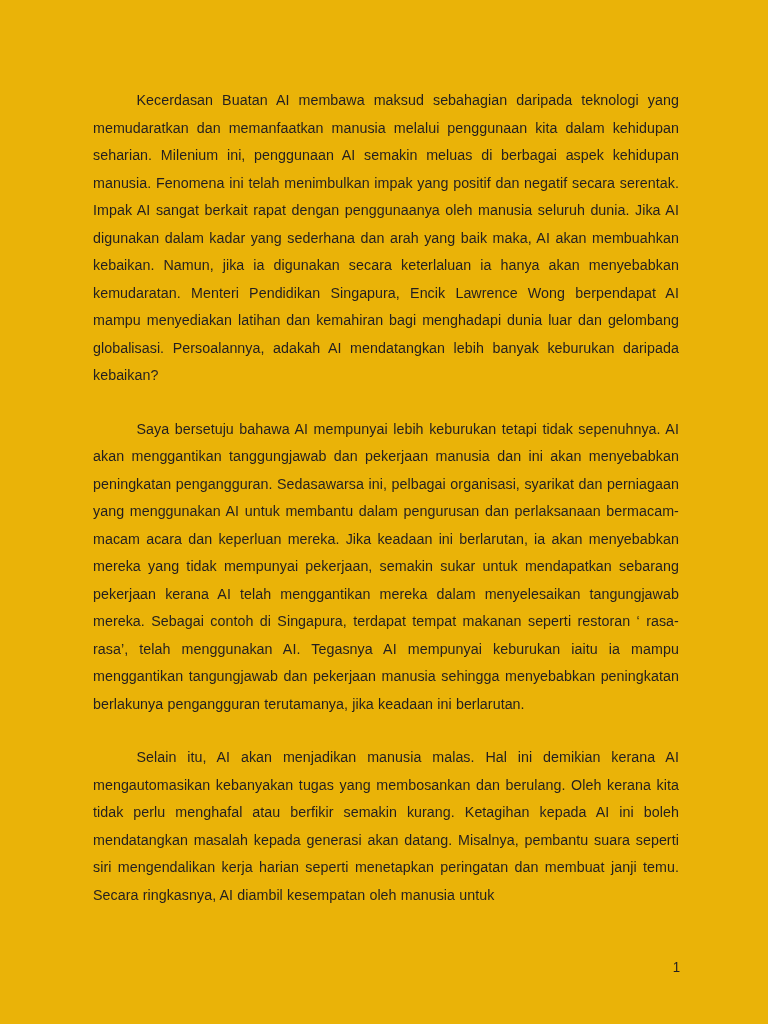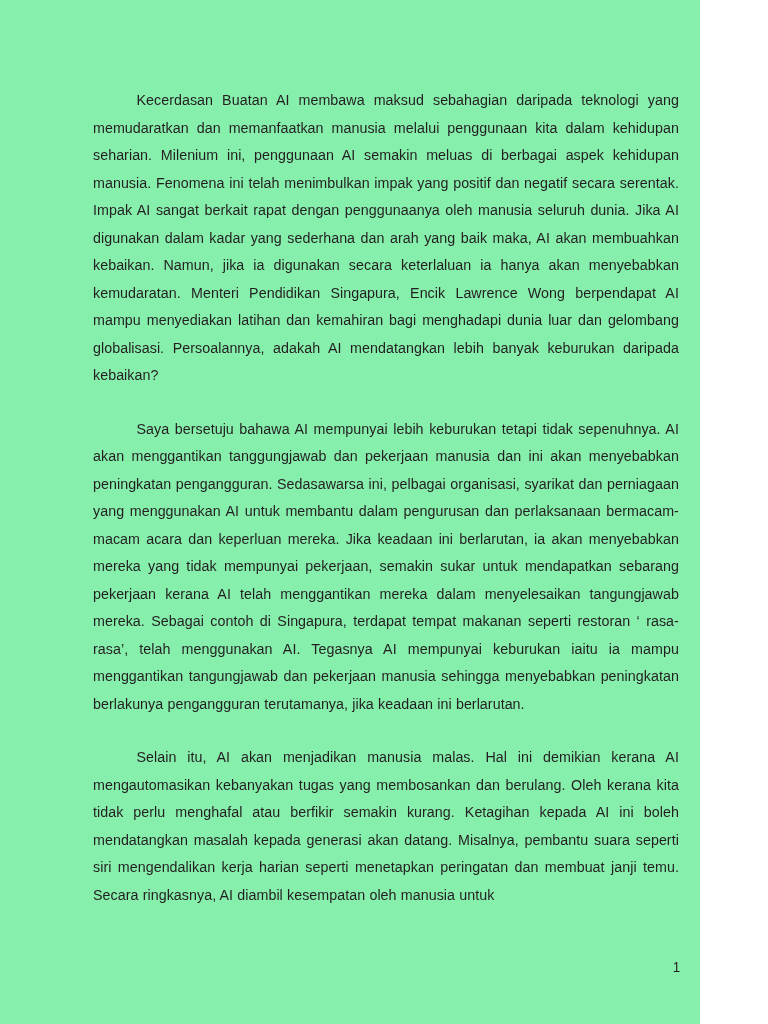--- a/index.html
+++ b/index.html
@@ -6,23 +6,23 @@
   html, body {
     margin: 0;
     padding: 0;
     background: #ffffff;
   }
   body {
     font-family: "Liberation Sans", "DejaVu Sans", sans-serif;
   }
   .page {
     position: relative;
-    width: 700px;
+    width: 768px;
     height: 1024px;
-    background: #86efac;
+    background: #eab308;
     overflow: hidden;
     box-sizing: border-box;
   }
   .text-column {
     position: absolute;
     left: 93px;
     top: 86px;
     width: 586px;
   }
   .para {

